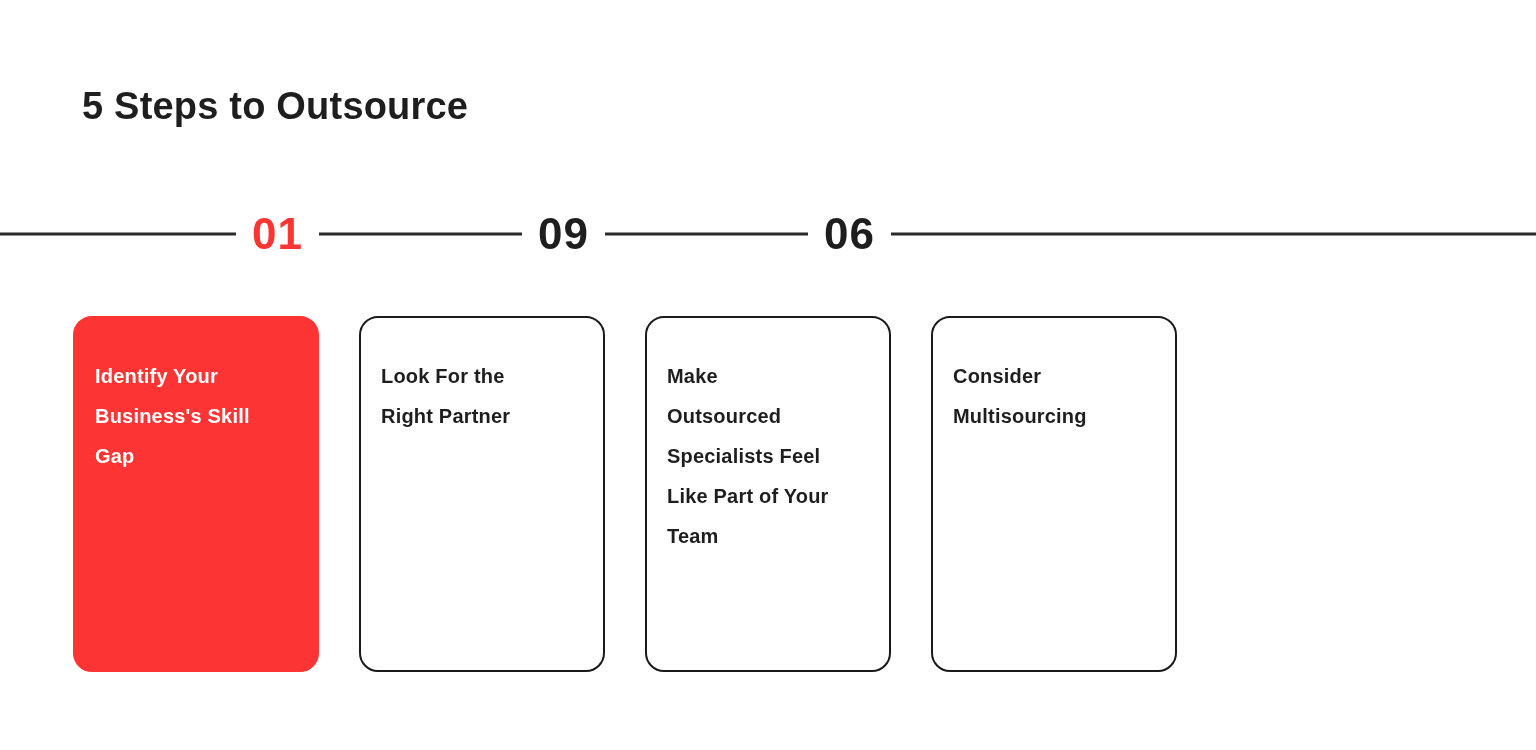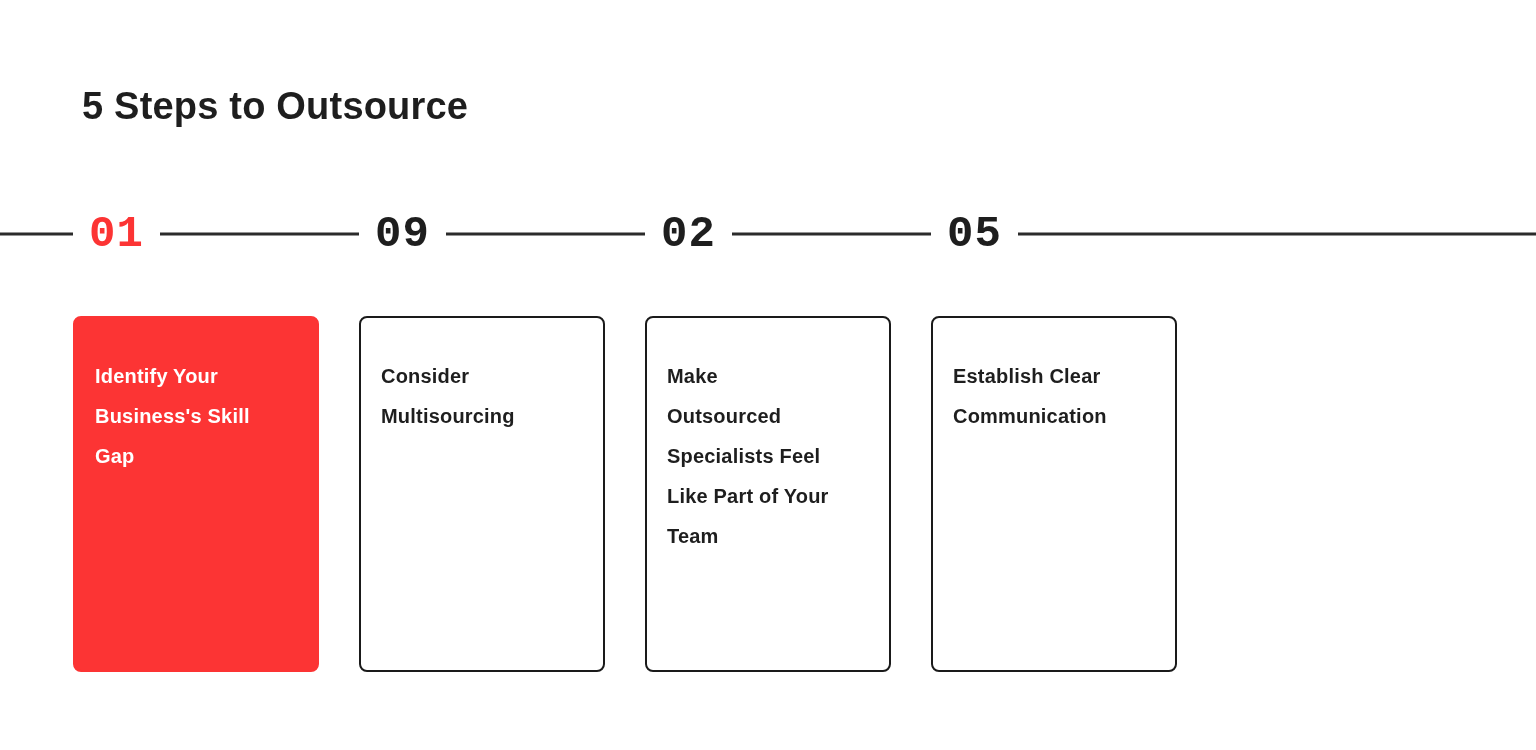--- a/index.html
+++ b/index.html
@@ -42,22 +42,21 @@
     position:absolute;
     inset:0;
     display:grid;
     grid-template-columns:repeat(5,1fr);
     gap:40px;
     padding:0 73px;
   }
   .timeline-cell{
     display:flex;
     align-items:center;
-    justify-content:flex-start;
-    font-family:Liberation Mono, monospace;
+    justify-content:flex-end;
   }
   .step-number{
     position:relative;
     background:var(--bg);
     padding:0 16px;
     font-size:44px;
     font-weight:700;
     letter-spacing:1px;
     color:var(--ink);
   }
@@ -68,21 +67,21 @@
     display:grid;
     grid-template-columns:repeat(5,1fr);
     gap:40px;
     padding:0 73px;
     margin-top:52px;
   }
   .step-card{
     height:356px;
     background:#ffffff;
     border:2.5px solid var(--card-border);
-    border-radius:8px;
+    border-radius:19px;
     padding:38px 20px 12px 20px;
   }
   .step-card.active{
     background:var(--accent);
     border-color:var(--accent);
   }
   .card-label{
     font-size:20px;
     font-weight:700;
     line-height:40px;
@@ -102,42 +101,39 @@
 <div class="timeline">
   <div class="timeline-line"></div>
   <div class="timeline-steps">
     <div class="timeline-cell">
       <span class="step-number active">01</span>
     </div>
     <div class="timeline-cell">
       <span class="step-number">09</span>
     </div>
     <div class="timeline-cell">
-      <span class="step-number">02</span>
-    </div>
-    <div class="timeline-cell">
-      <span class="step-number">05</span>
+      <span class="step-number">06</span>
     </div>
   </div>
 </div>
 
 <div class="cards">
   <div class="step-card active">
     <div class="card-label">Identify Your
 Business's Skill
 Gap</div>
   </div>
   <div class="step-card">
-    <div class="card-label">Consider
-Multisourcing</div>
+    <div class="card-label">Look For the
+Right Partner</div>
   </div>
   <div class="step-card">
     <div class="card-label">Make
 Outsourced
 Specialists Feel
 Like Part of Your
 Team</div>
   </div>
   <div class="step-card">
-    <div class="card-label">Establish Clear
-Communication</div>
+    <div class="card-label">Consider
+Multisourcing</div>
   </div>
 </div>
 
 </body></html>

